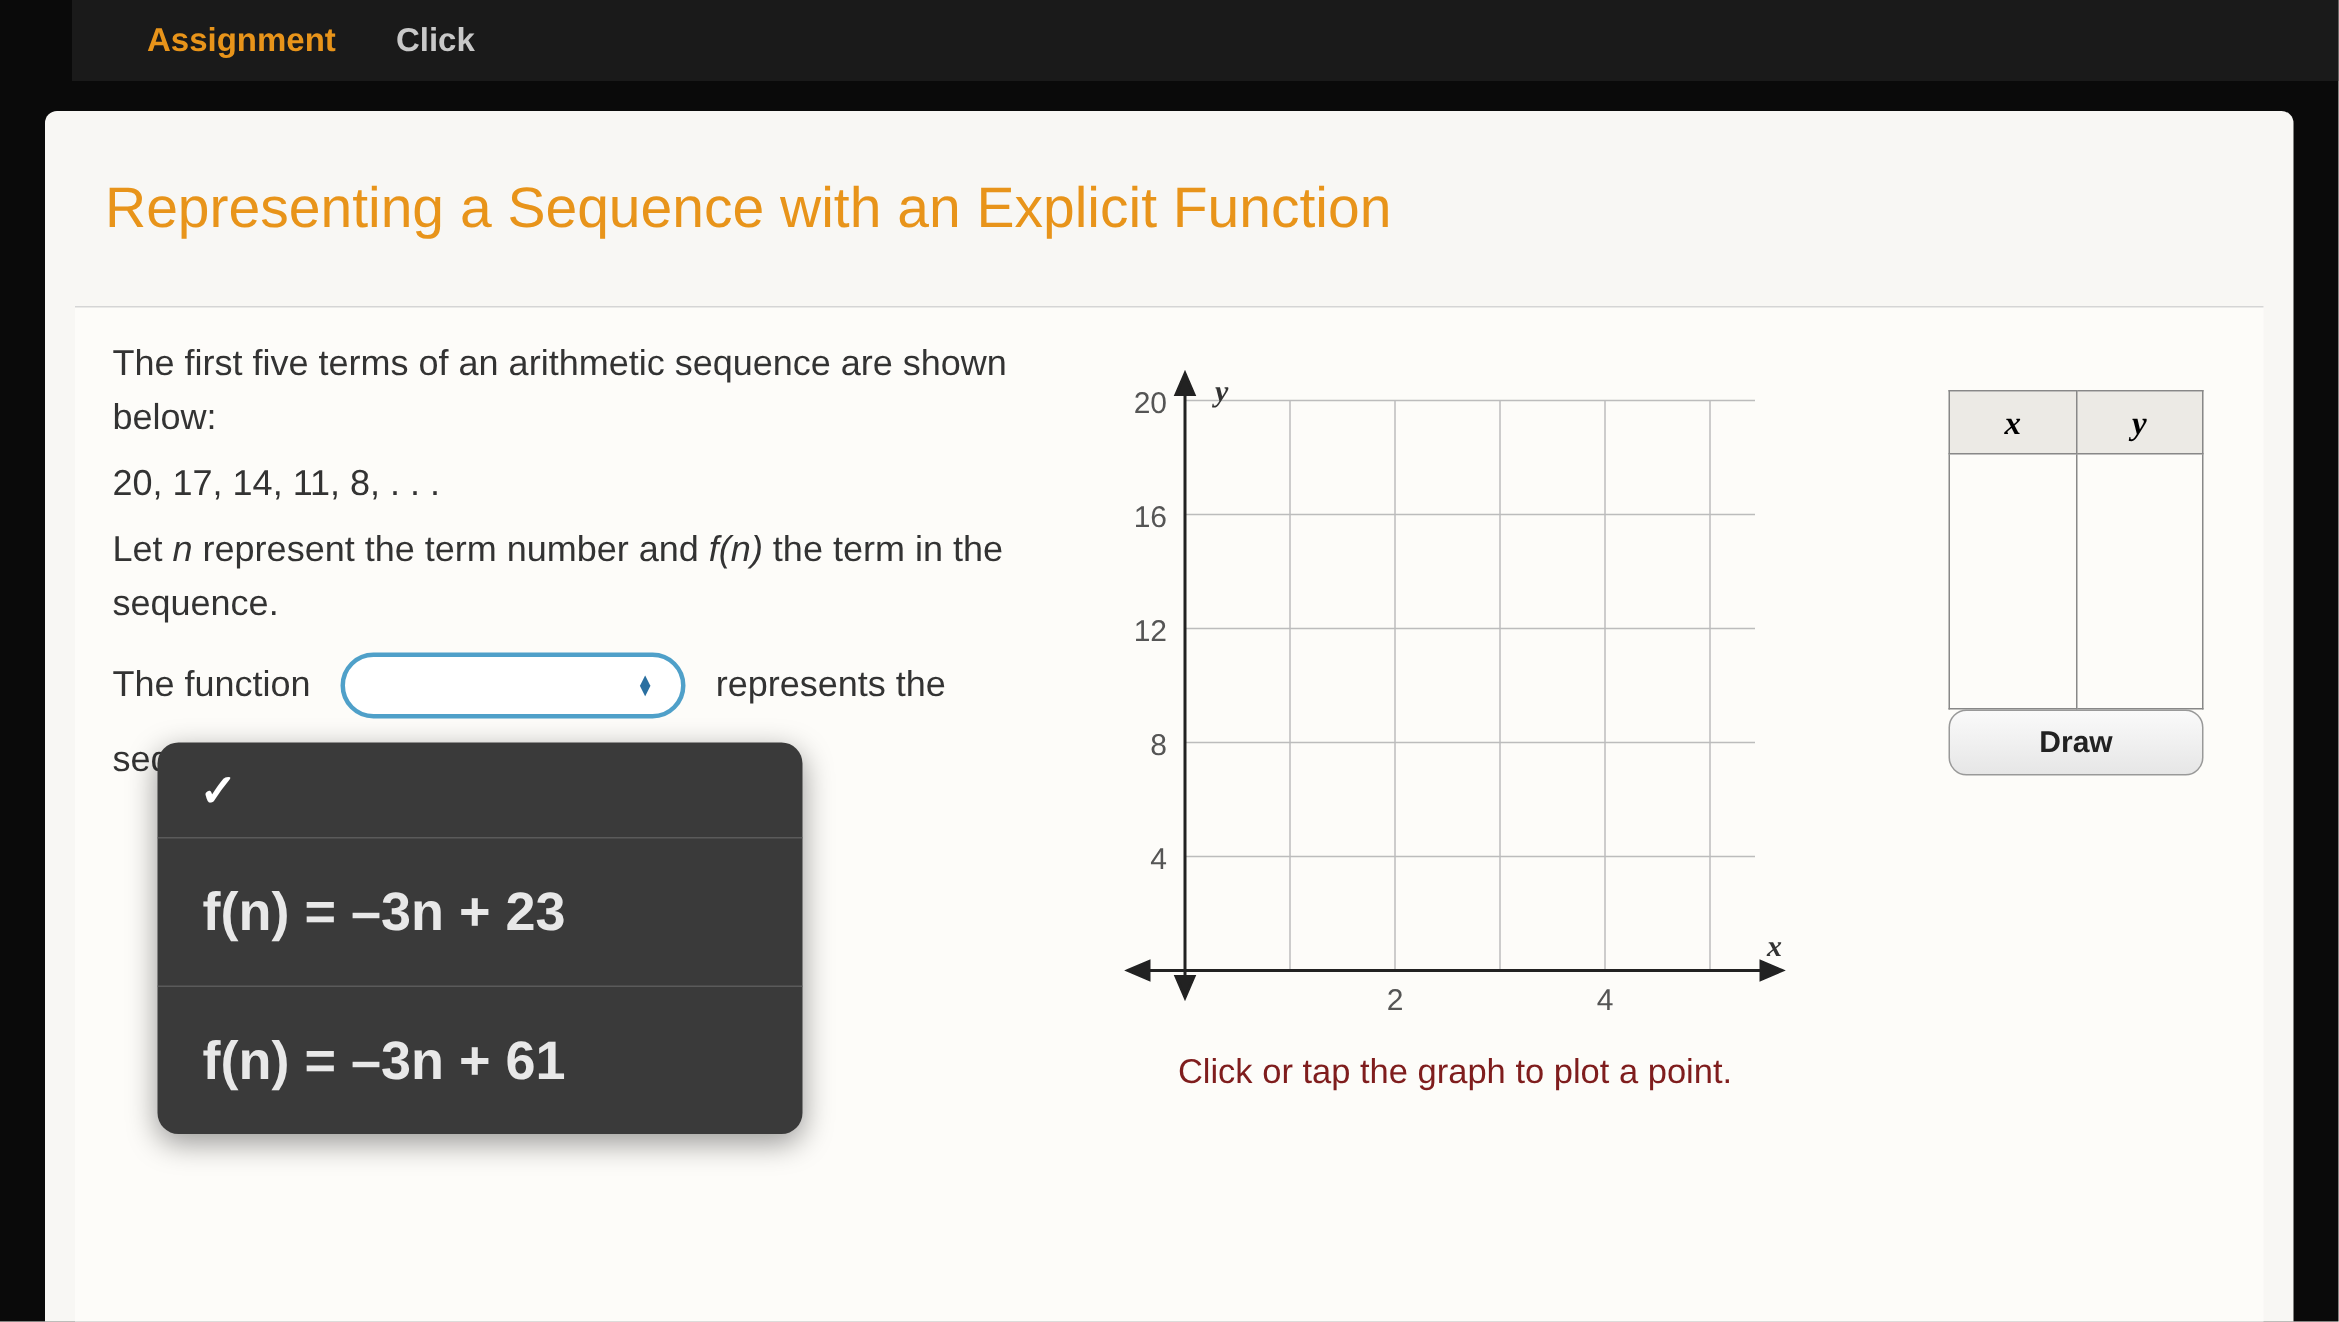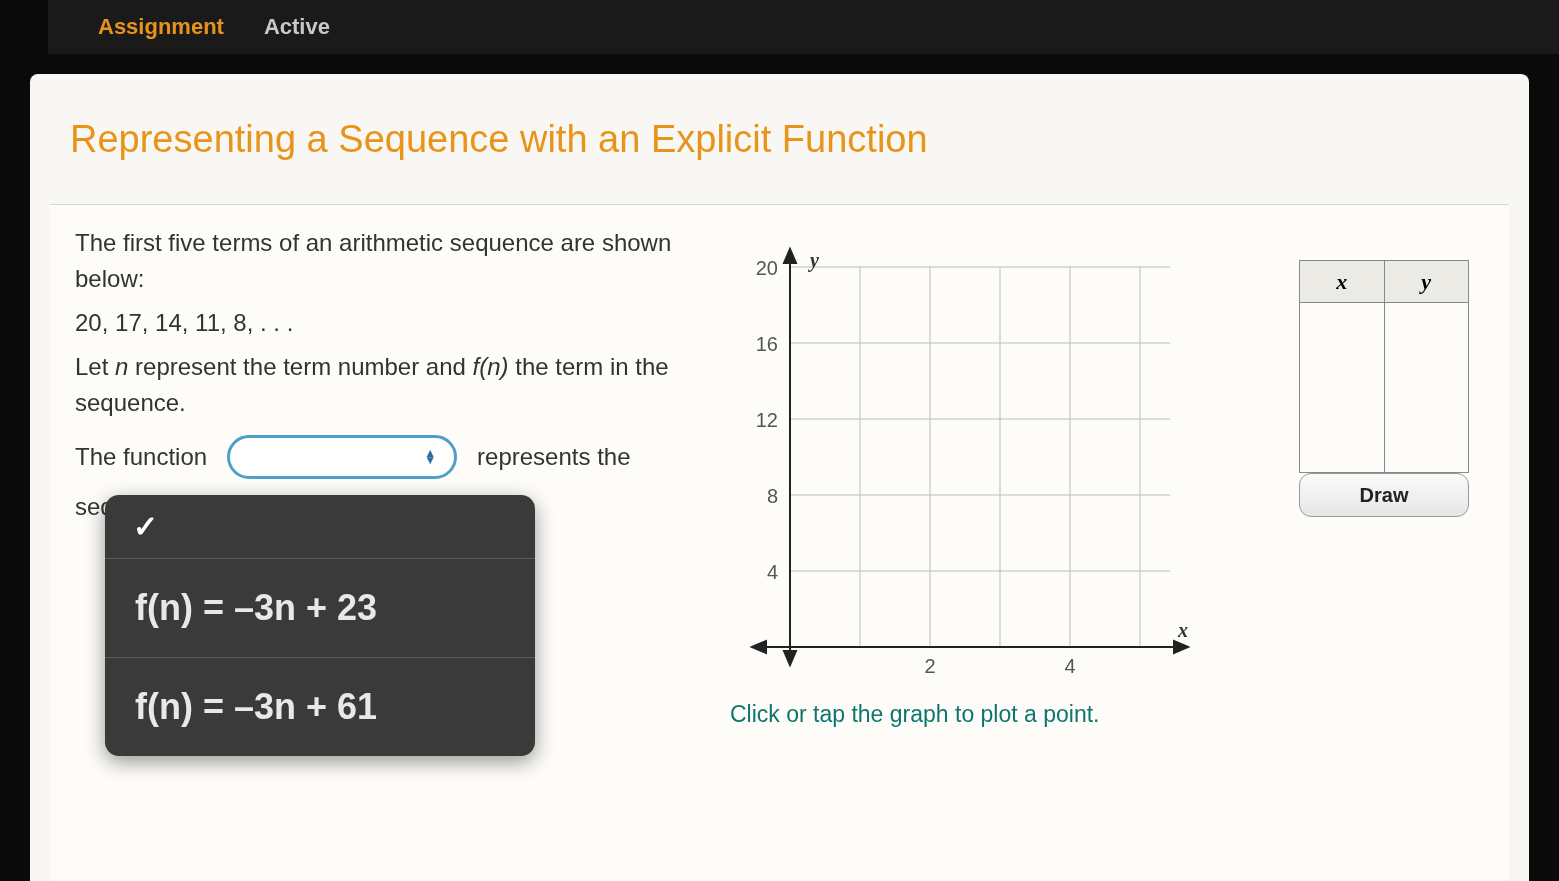--- a/index.html
+++ b/index.html
@@ -127,23 +127,23 @@
     .graph-container {
       position: absolute;
       top: 32px;
       left: 680px;
       width: 480px;
       height: 520px;
     }
     .graph-svg { display: block; }
     .graph-caption {
       font-size: 23px;
-      color: #0f766e;
+      color: #7f1d1d;
       margin-top: 24px;
-      text-align: left;
+      text-align: center;
       padding-left: 0;
     }
     .right-panel {
       position: absolute;
       top: 55px;
       right: 40px;
       width: 170px;
     }
     .xy-table {
       border-collapse: collapse;
@@ -187,21 +187,21 @@
       font-family: Arial, sans-serif;
       font-size: 20px;
       fill: #555;
     }
   </style>
 </head>
 <body>
 
 <div class="top-bar">
   <div class="tab tab-active">Assignment</div>
-  <div class="tab tab-inactive">Active</div>
+  <div class="tab tab-inactive">Click</div>
 </div>
 
 <div class="content-wrapper">
   <h1 class="page-title">Representing a Sequence with an Explicit Function</h1>
 
   <div class="question-area">
 
     <div class="question-text">
       <p>The first five terms of an arithmetic sequence are shown below:</p>
       <p class="sequence-text">20, 17, 14, 11, 8, . . .</p>

